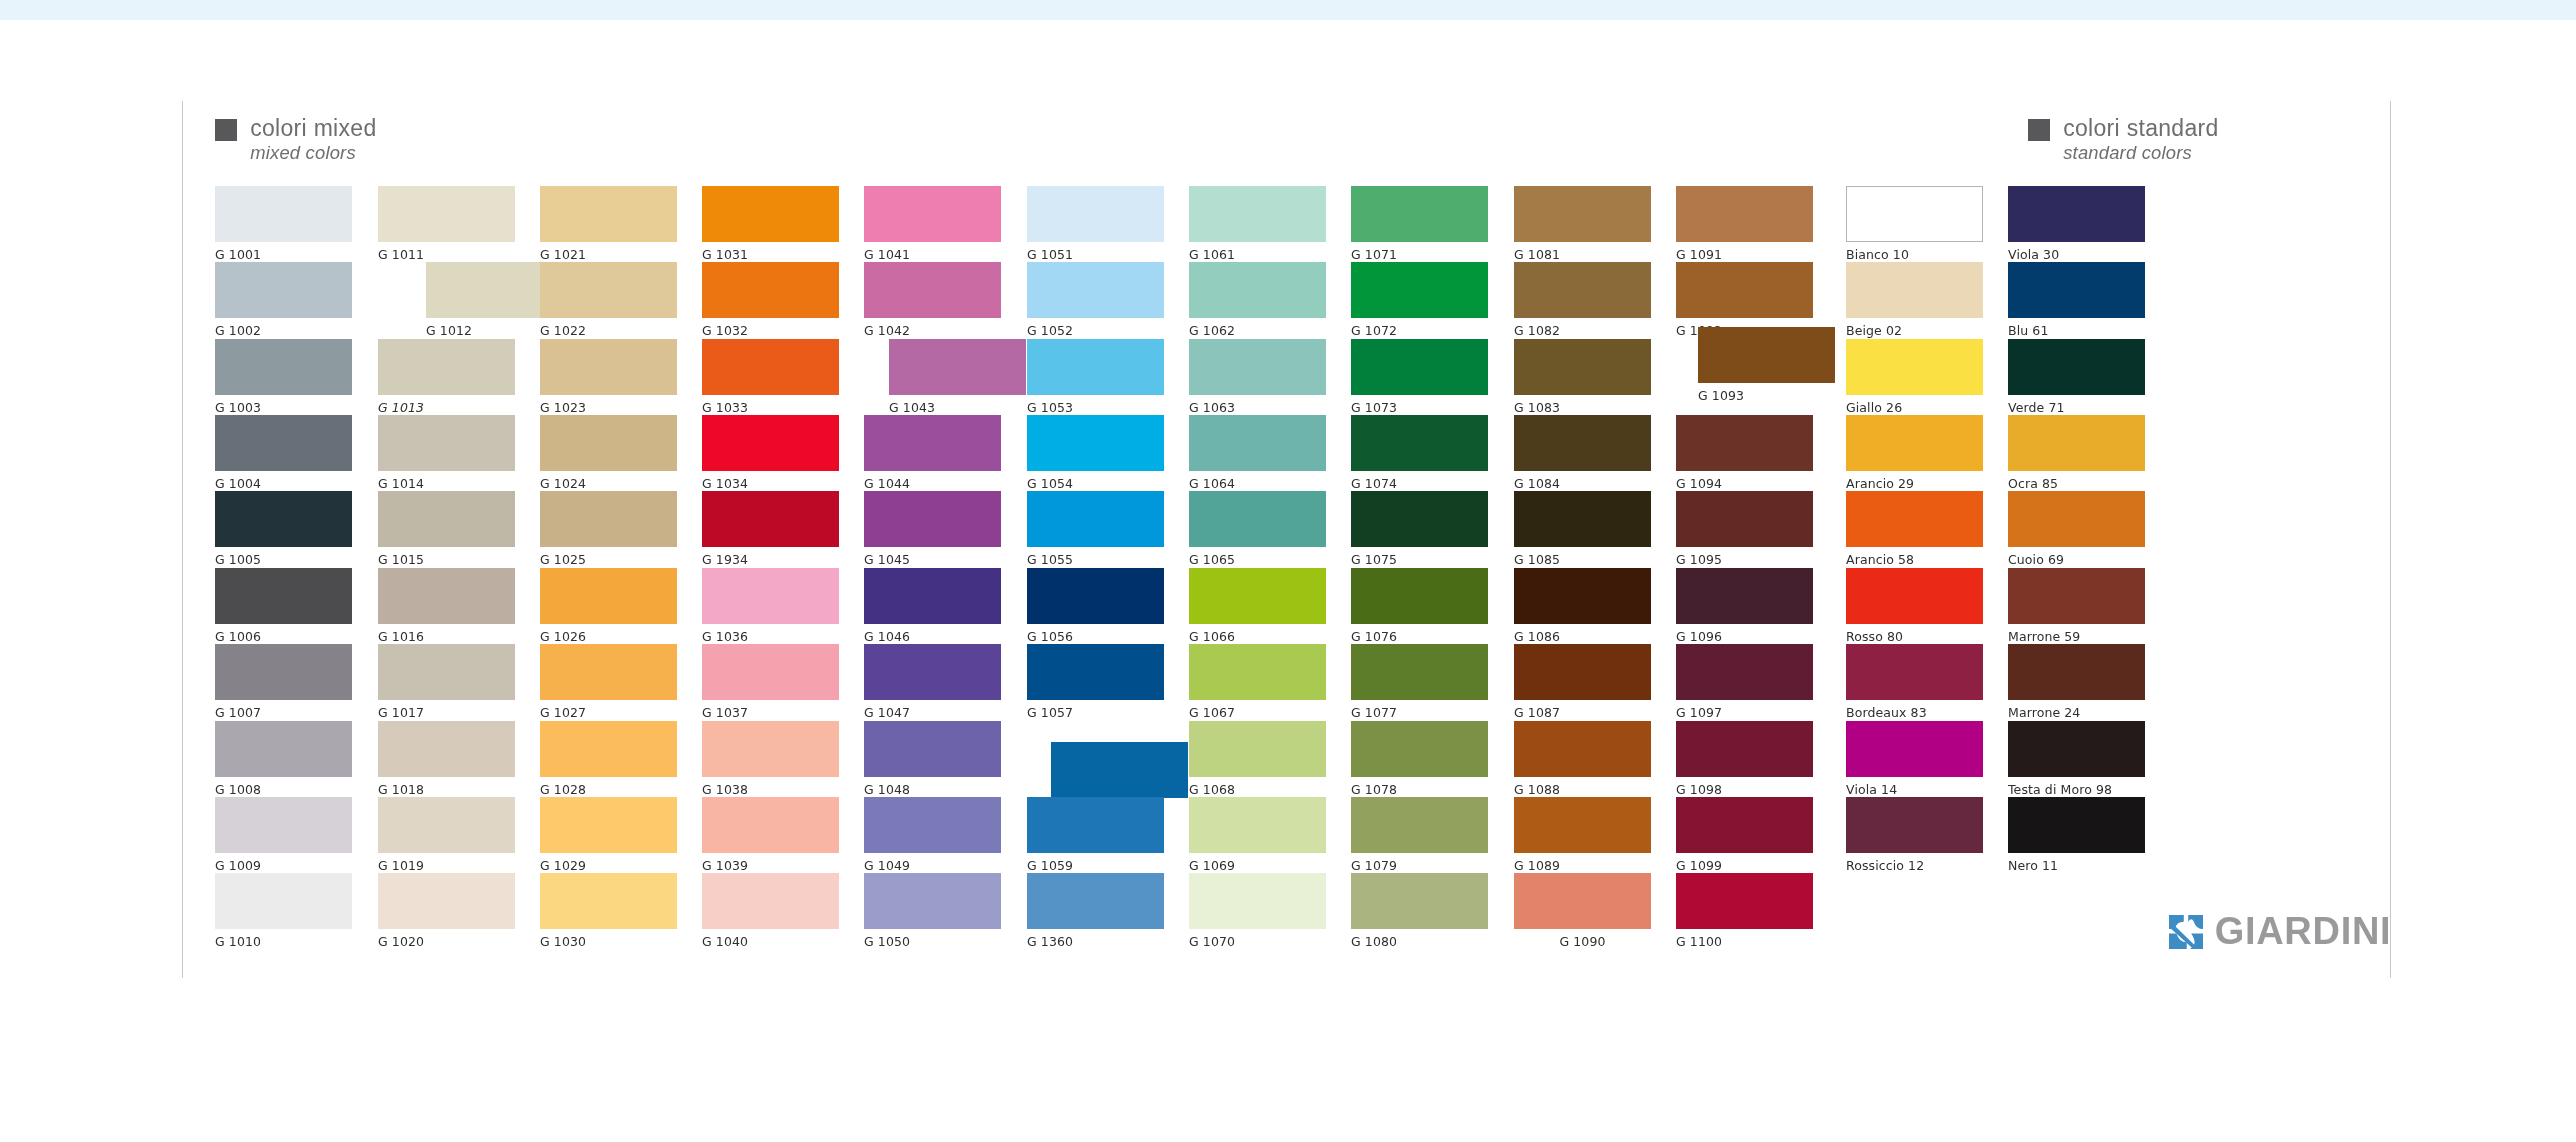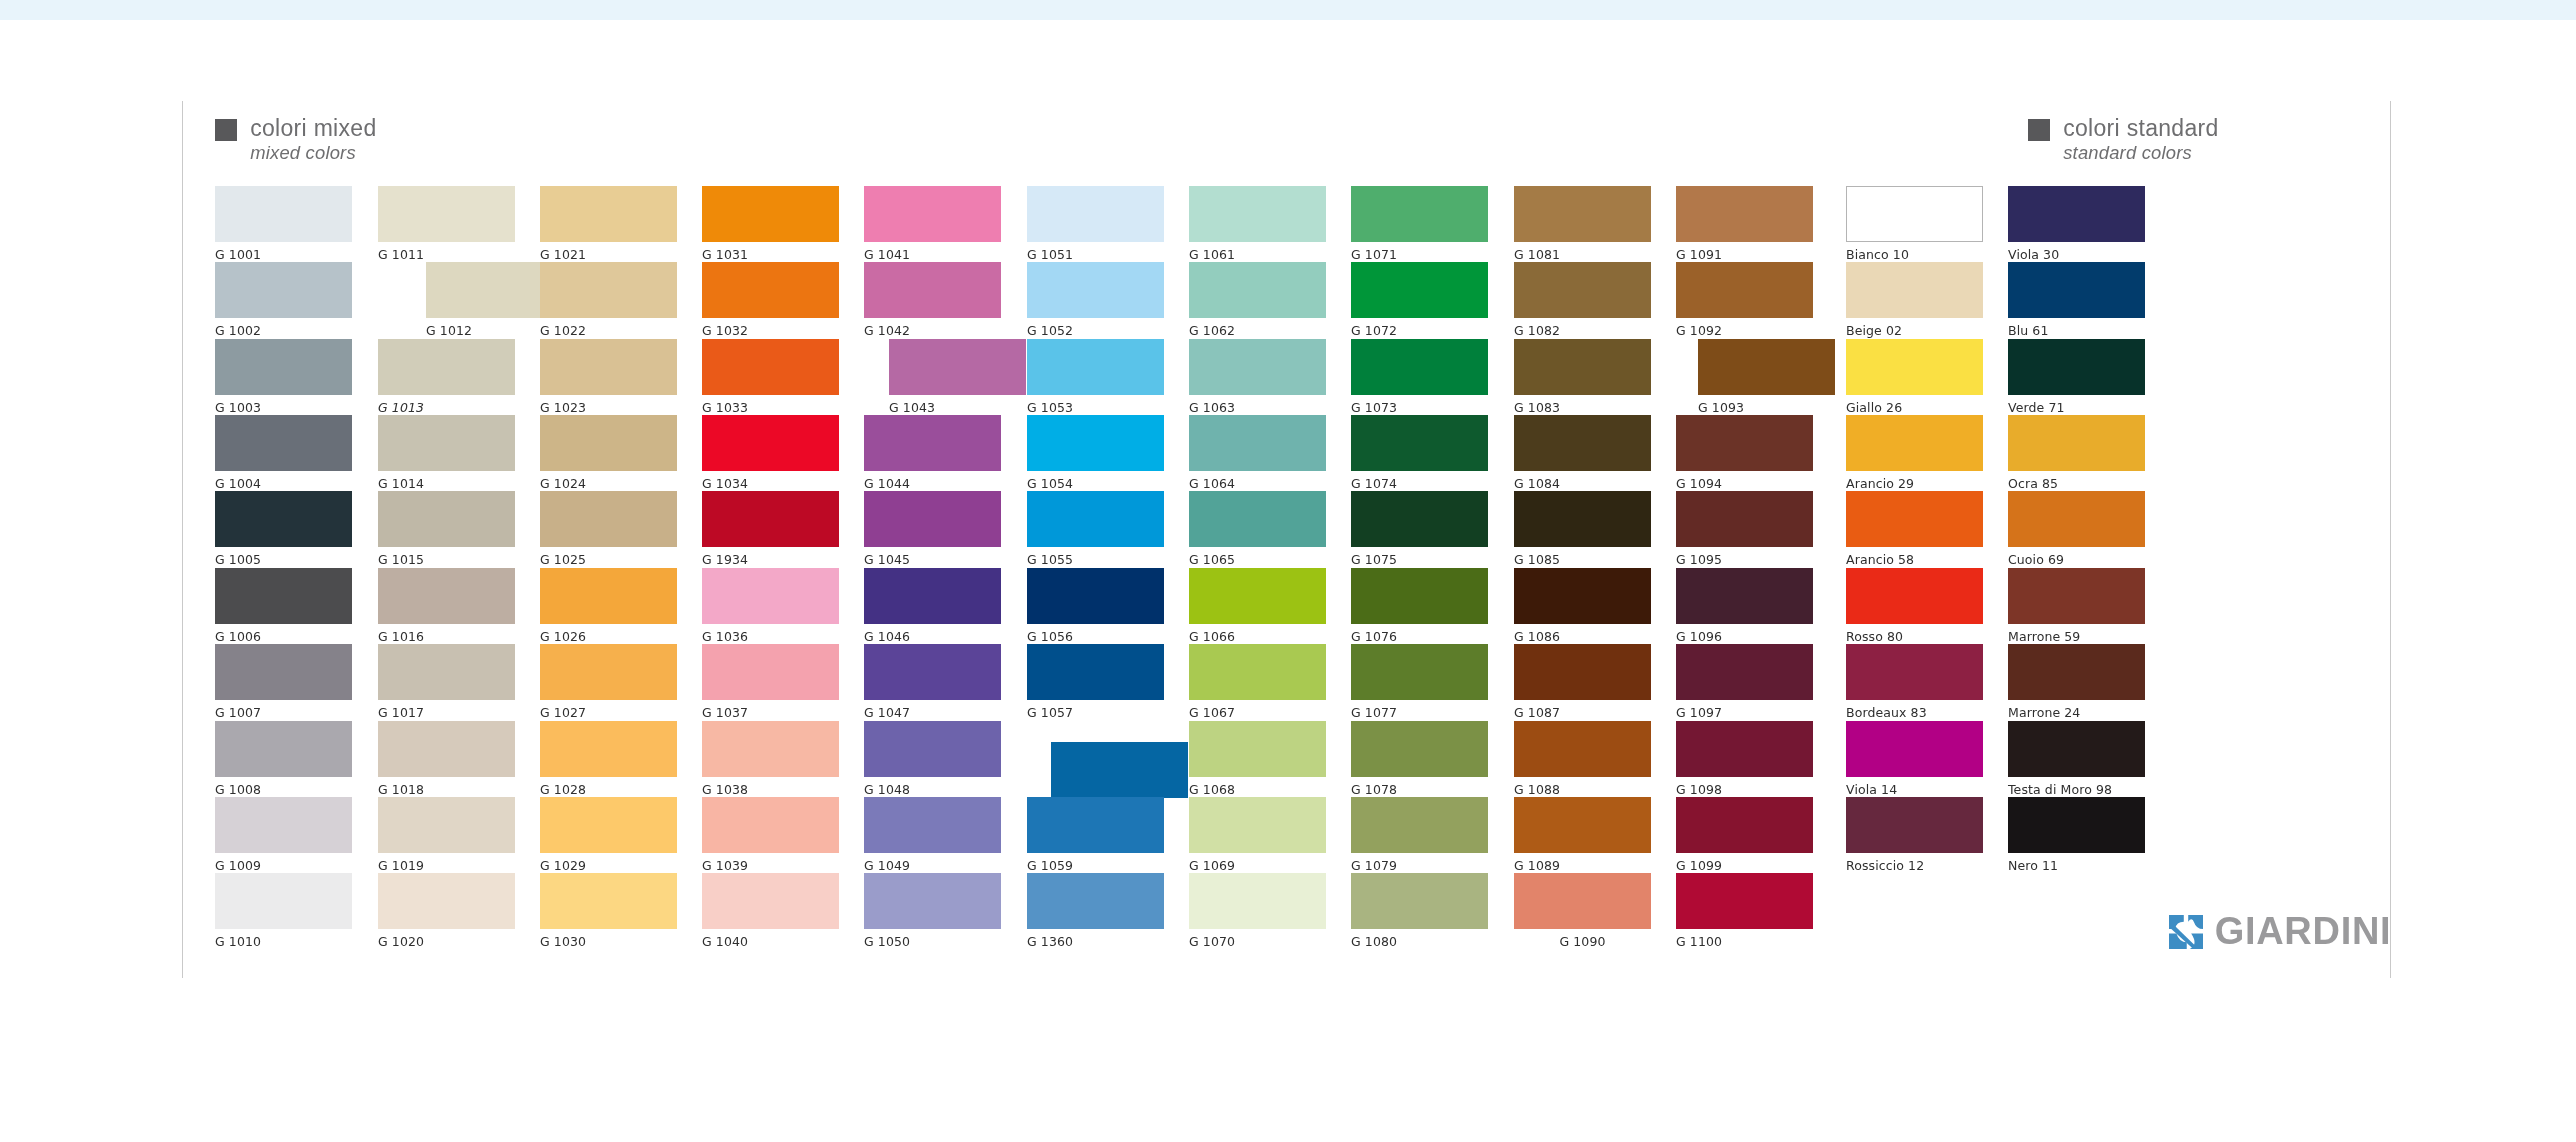--- a/index.html
+++ b/index.html
@@ -526,21 +526,21 @@
       </div>
       <div class="col" style="left: 1493px;">
         <div class="cell" style="top: 0px;">
           <div class="chip" style="background: rgb(178, 120, 74);"></div>
           <div class="lbl">G 1091</div>
         </div>
         <div class="cell" style="top: 76px;">
           <div class="chip" style="background: rgb(155, 97, 41);"></div>
           <div class="lbl">G 1092</div>
         </div>
-        <div class="cell" style="top: 153px; padding-left: 22px;">
+        <div class="cell" style="top: 141px; padding-left: 22px;">
           <div class="chip" style="background: rgb(126, 76, 24);"></div>
           <div class="lbl">G 1093</div>
         </div>
         <div class="cell" style="top: 229px;">
           <div class="chip" style="background: rgb(107, 51, 39);"></div>
           <div class="lbl">G 1094</div>
         </div>
         <div class="cell" style="top: 305px;">
           <div class="chip" style="background: rgb(99, 42, 37);"></div>
           <div class="lbl">G 1095</div>

